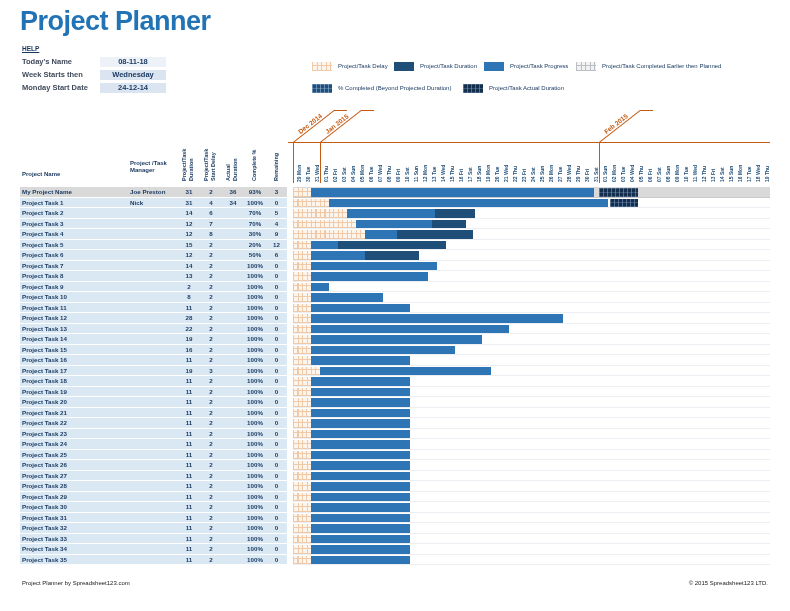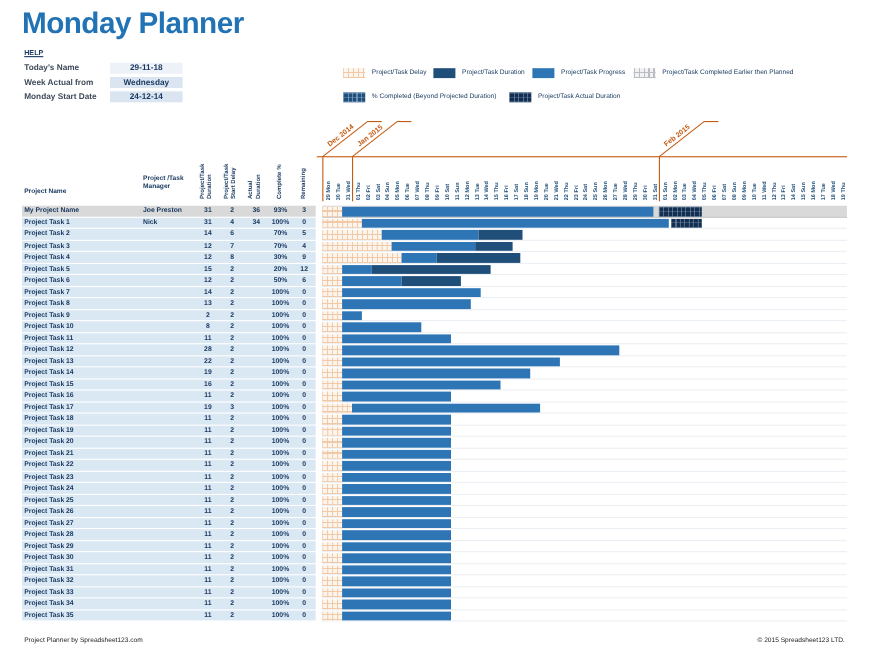--- a/index.html
+++ b/index.html
@@ -60,26 +60,26 @@
   .seg-duration{background:#1F4E79;}
   .seg-actual{background-color:#142F4E;
     background-image:repeating-linear-gradient(90deg,rgba(140,170,210,.5) 0 1px,transparent 1px 4px),
                      repeating-linear-gradient(0deg,rgba(140,170,210,.3) 0 1px,transparent 1px 4px);}
   
   .footer{font-size:6px;color:#222;top:580px;}
 </style>
 </head>
 <body>
 
-<div class="abs title">Monday Planner</div>
+<div class="abs title">Project Planner</div>
 <div class="abs help">HELP</div>
 
 <div class="abs info-label" style="left:22px;top:57px;">Today's Name</div>
-<div class="abs info-cell first" style="top:57px;">29-11-18</div>
-<div class="abs info-label" style="left:22px;top:70px;">Week Actual from</div>
+<div class="abs info-cell first" style="top:57px;">08-11-18</div>
+<div class="abs info-label" style="left:22px;top:70px;">Week Starts then</div>
 <div class="abs info-cell" style="top:70px;">Wednesday</div>
 <div class="abs info-label" style="left:22px;top:83px;">Monday Start Date</div>
 <div class="abs info-cell" style="top:83px;">24-12-14</div>
 
 <div class="abs sw sw-delay" style="left:312px;top:62px;"></div>
 <div class="abs lg-label" style="left:338px;top:62px;">Project/Task Delay</div>
 <div class="abs sw sw-duration" style="left:394px;top:62px;"></div>
 <div class="abs lg-label" style="left:420px;top:62px;">Project/Task Duration</div>
 <div class="abs sw sw-progress" style="left:484px;top:62px;"></div>
 <div class="abs lg-label" style="left:510px;top:62px;">Project/Task Progress</div>

